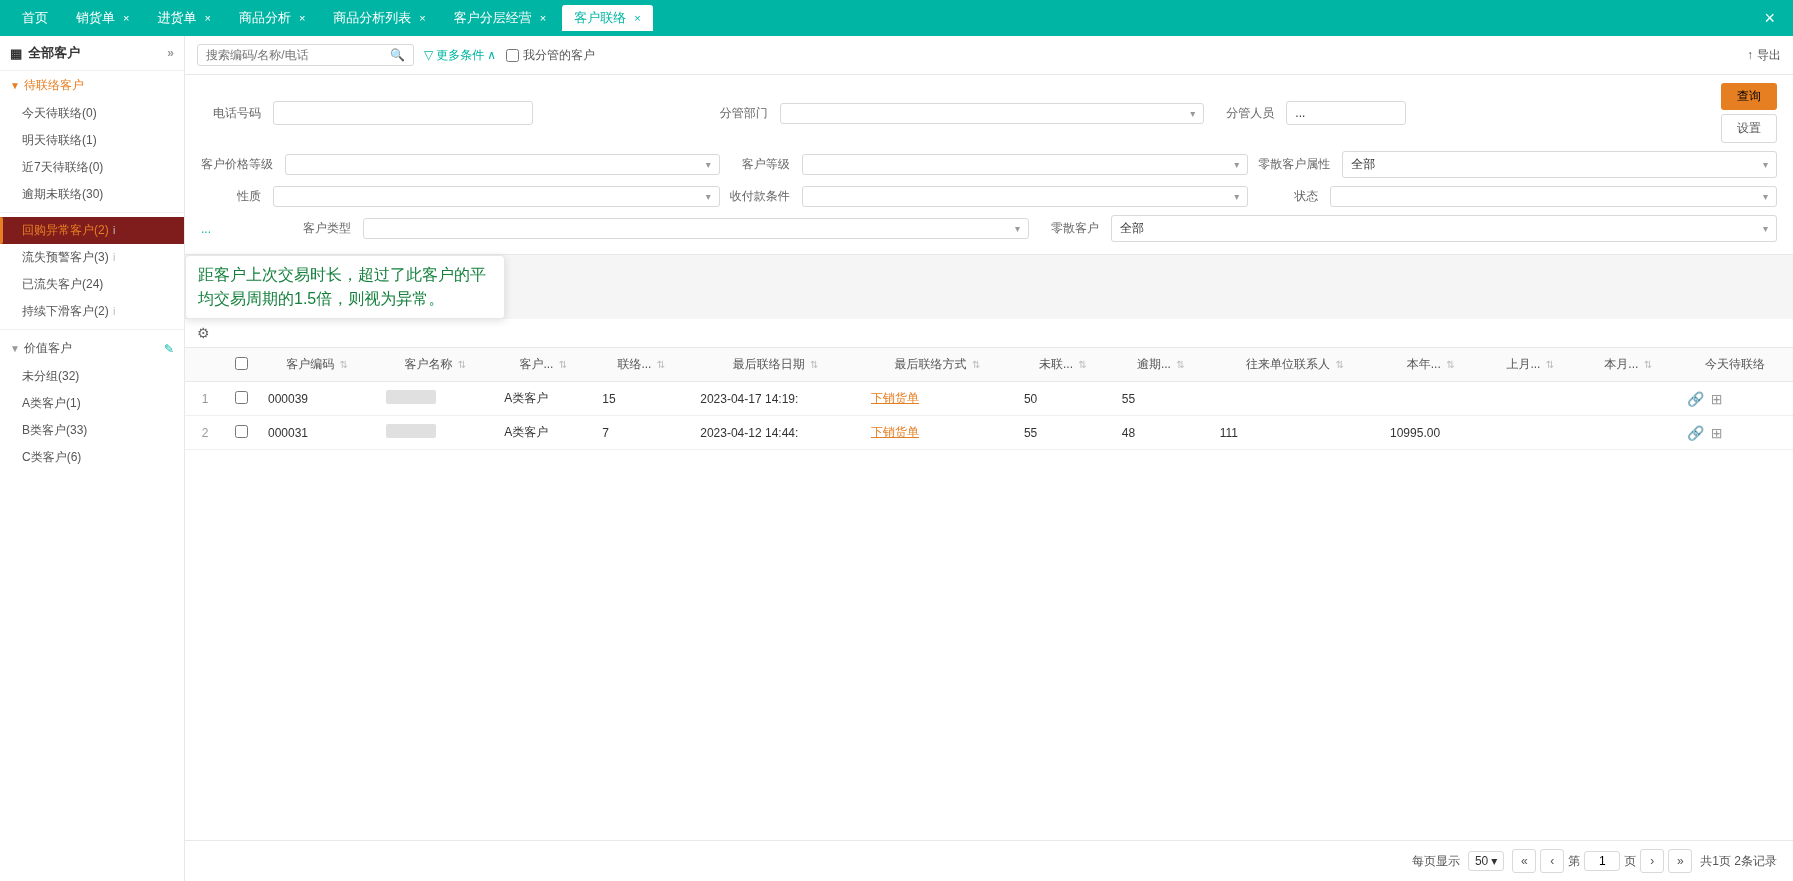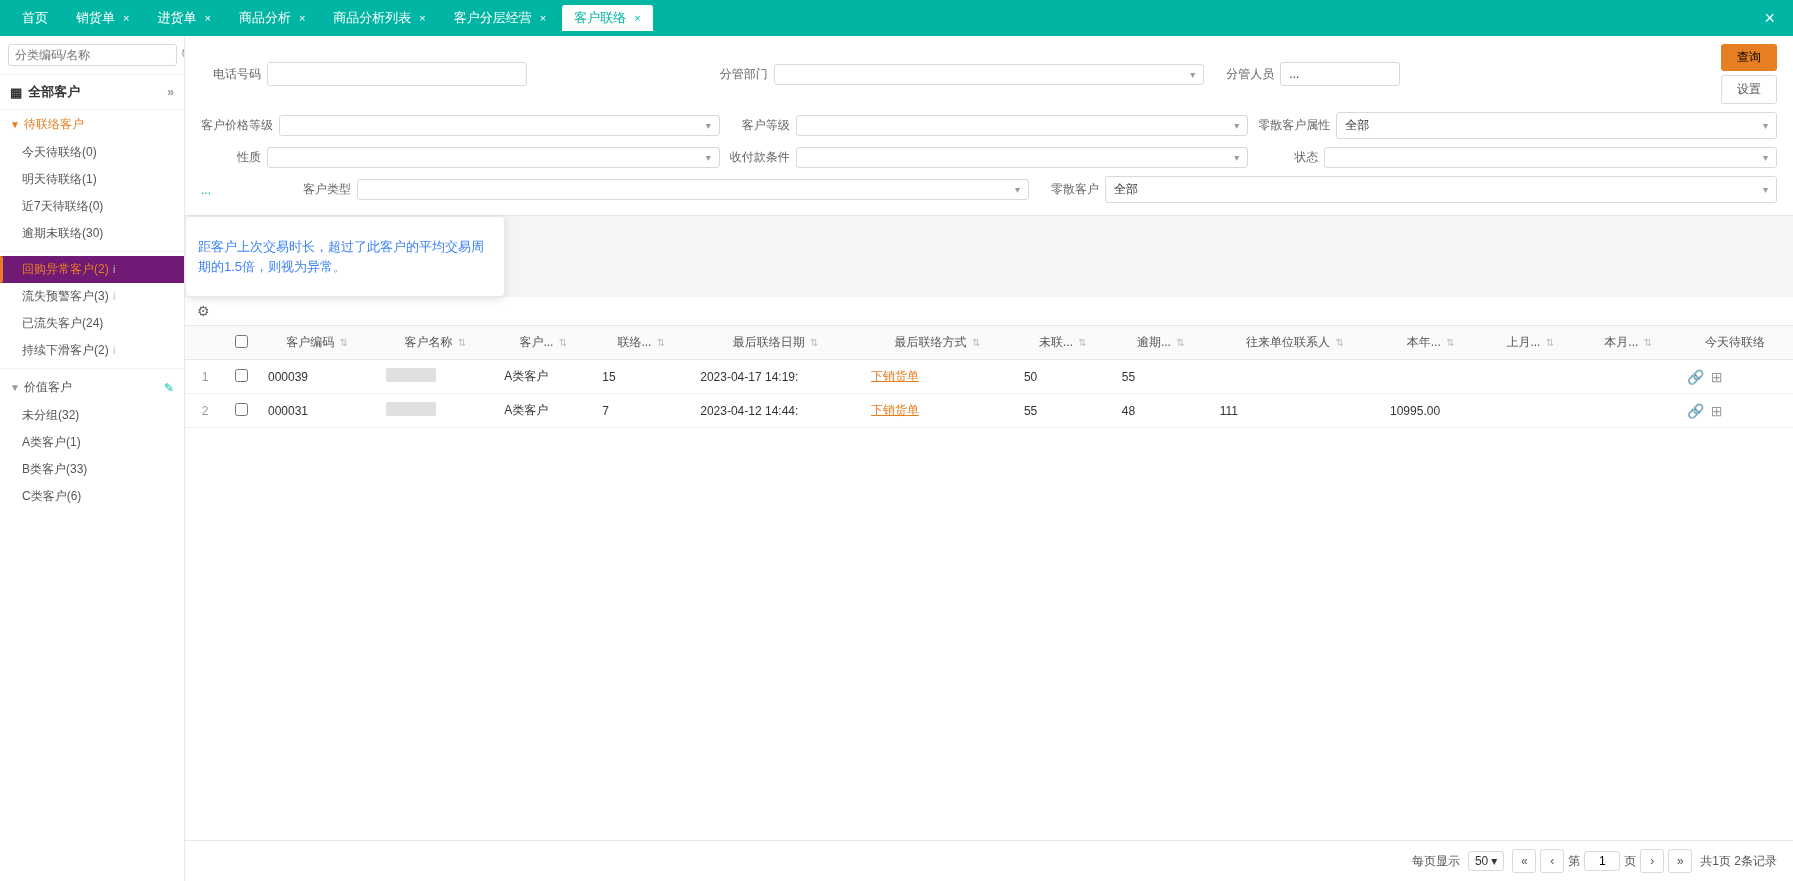--- a/index.html
+++ b/index.html
@@ -111,21 +111,21 @@
 
     
     .expanded-filter {
       background: #fff; padding: 8px 16px 4px;
       border-bottom: 1px solid #e8e8e8;
     }
     .filter-row {
       display: flex; align-items: center; margin-bottom: 8px; gap: 10px;
     }
     .filter-cell {
-      display: flex; align-items: center; gap: 6px; flex: 1;
+      display: flex; align-items: center; gap: 12px; flex: 1;
     }
     .filter-label { color: #666; font-size: 12px; white-space: nowrap; min-width: 60px; text-align: right; }
     .filter-select {
       flex: 1; border: 1px solid #d9d9d9; border-radius: 3px;
       padding: 4px 8px; font-size: 12px; background: #fff;
       display: flex; align-items: center; justify-content: space-between;
       cursor: pointer; color: #333;
     }
     .filter-input {
       flex: 1; border: 1px solid #d9d9d9; border-radius: 3px;
@@ -147,21 +147,21 @@
     .btn-setting {
       background: #fff; color: #555; border: 1px solid #d9d9d9;
       padding: 5px 12px; border-radius: 3px; cursor: pointer;
       font-size: 12px; white-space: nowrap;
     }
     .filter-actions { display: flex; flex-direction: column; gap: 4px; }
 
     
     .tooltip-box {
       position: absolute; background: #fff; border: 1px solid #e8e8e8;
-      border-radius: 4px; padding: 20px 12px; font-size: 13px; color: #3b82f6;
+      border-radius: 4px; padding: 7px 12px; font-size: 16px; color: #15803d;
       box-shadow: 0 2px 8px rgba(0,0,0,0.1); z-index: 100;
       max-width: 320px; line-height: 1.5;
       top: 220px; left: 20px;
     }
 
     
     .table-area {
       flex: 1; background: #fff; margin: 0;
       overflow: auto; display: flex; flex-direction: column;
     }
@@ -263,24 +263,20 @@
     <span>客户联络</span>
     <span class="close-x">×</span>
   </div>
   <div class="top-nav-spacer"></div>
   <div class="top-nav-close">×</div>
 </div>
 
 <div class="main-layout">
 
   <div class="sidebar">
-    <div class="sidebar-search">
-      <input type="text" placeholder="分类编码/名称" style="">
-      <span class="sidebar-search-icon">🔍</span>
-    </div>
 
     <div class="sidebar-section-title">
       <div class="title-left">
         <span>▦</span>
         <span>全部客户</span>
       </div>
       <span class="sidebar-collapse-icon">»</span>
     </div>
 
     <div class="sidebar-group-title">
@@ -335,27 +331,47 @@
       <span>A类客户(1)</span>
     </div>
     <div class="sidebar-item">
       <span>B类客户(33)</span>
     </div>
     <div class="sidebar-item">
       <span>C类客户(6)</span>
     </div>
 
     <style>
-      .sidebar-item.active { background: #701a75; }
+      .sidebar-item.active { background: #7f1d1d; }
       .sidebar-item.active::before { content: ''; width: 3px; background: #e67e22; position: absolute; left: 0; top: 0; bottom: 0; }
     </style>
   </div>
 
   <div class="content-area">
 
+    <div class="filter-bar">
+      <div class="search-input-wrap">
+        <input type="text" style="width: 180px;" placeholder="搜索编码/名称/电话">
+        <span style="color:#00b5a3; cursor:pointer;">🔍</span>
+      </div>
+      <div class="more-conditions">
+        <span>▽</span>
+        <span>更多条件</span>
+        <span>∧</span>
+      </div>
+      <div class="my-customers-cb">
+        <input type="checkbox" style="">
+        <span>我分管的客户</span>
+      </div>
+      <div class="filter-spacer"></div>
+      <div class="export-btn">
+        <span>↑</span>
+        <span>导出</span>
+      </div>
+    </div>
 
     <div class="expanded-filter">
 
       <div class="filter-row">
         <div class="filter-cell">
           <span class="filter-label">电话号码</span>
           <input class="filter-input" style="max-width: 260px;">
         </div>
         <div class="filter-cell">
           <span class="filter-label">分管部门</span>

